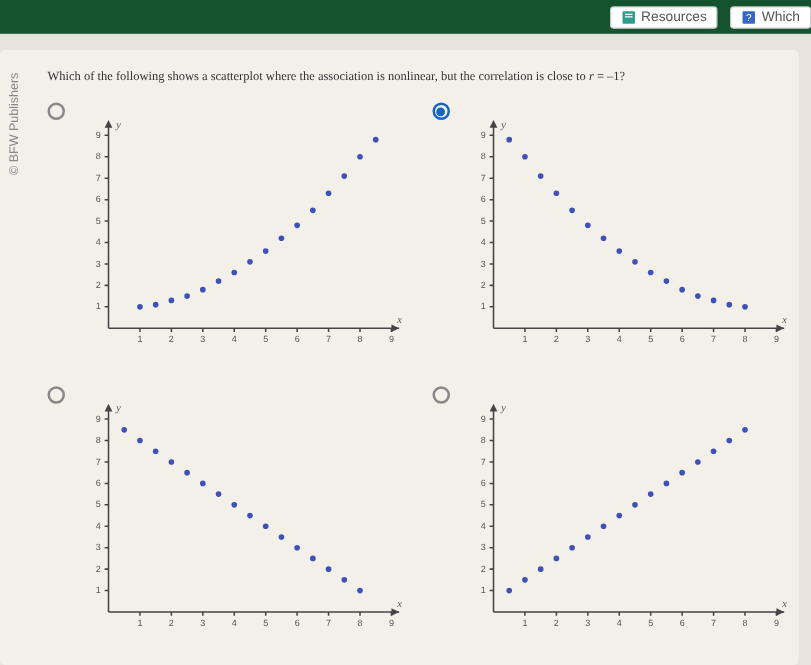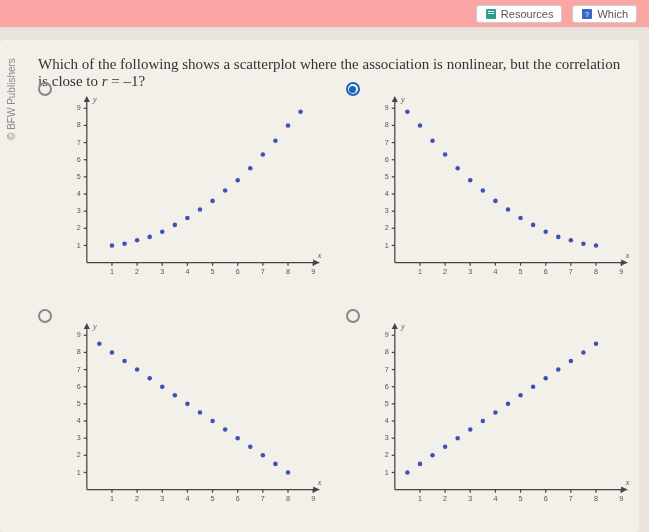--- a/index.html
+++ b/index.html
@@ -8,26 +8,26 @@
       height: 532px;
       background: #e8e4dc;
       font-family: Georgia, serif;
       position: relative;
       overflow: hidden;
     }
     .topbar {
       position: absolute;
       top: 0; left: 0; right: 0;
       height: 28px;
-      background: #fca5a5;
+      background: #14532d;
       display: flex;
       justify-content: flex-end;
       align-items: center;
       gap: 10px;
-      padding-right: 12px;
+      padding-right: 0;
       border-bottom: 1px solid #ddd;
     }
     .top-btn {
       display: flex;
       align-items: center;
       gap: 4px;
       background: #fff;
       border: 1px solid #ccc;
       border-radius: 3px;
       padding: 2px 8px;
@@ -51,21 +51,21 @@
       transform-origin: left top;
       font-size: 10px;
       color: #888;
       font-family: Arial, sans-serif;
     }
     .question {
       position: absolute;
       top: 56px;
       left: 38px;
       right: 20px;
-      font-size: 15px;
+      font-size: 10px;
       color: #333;
     }
     .question .var { font-style: italic; }
     .grid2x2 {
       position: absolute;
       top: 80px;
       left: 38px;
       right: 16px;
       bottom: 10px;
       display: grid;

